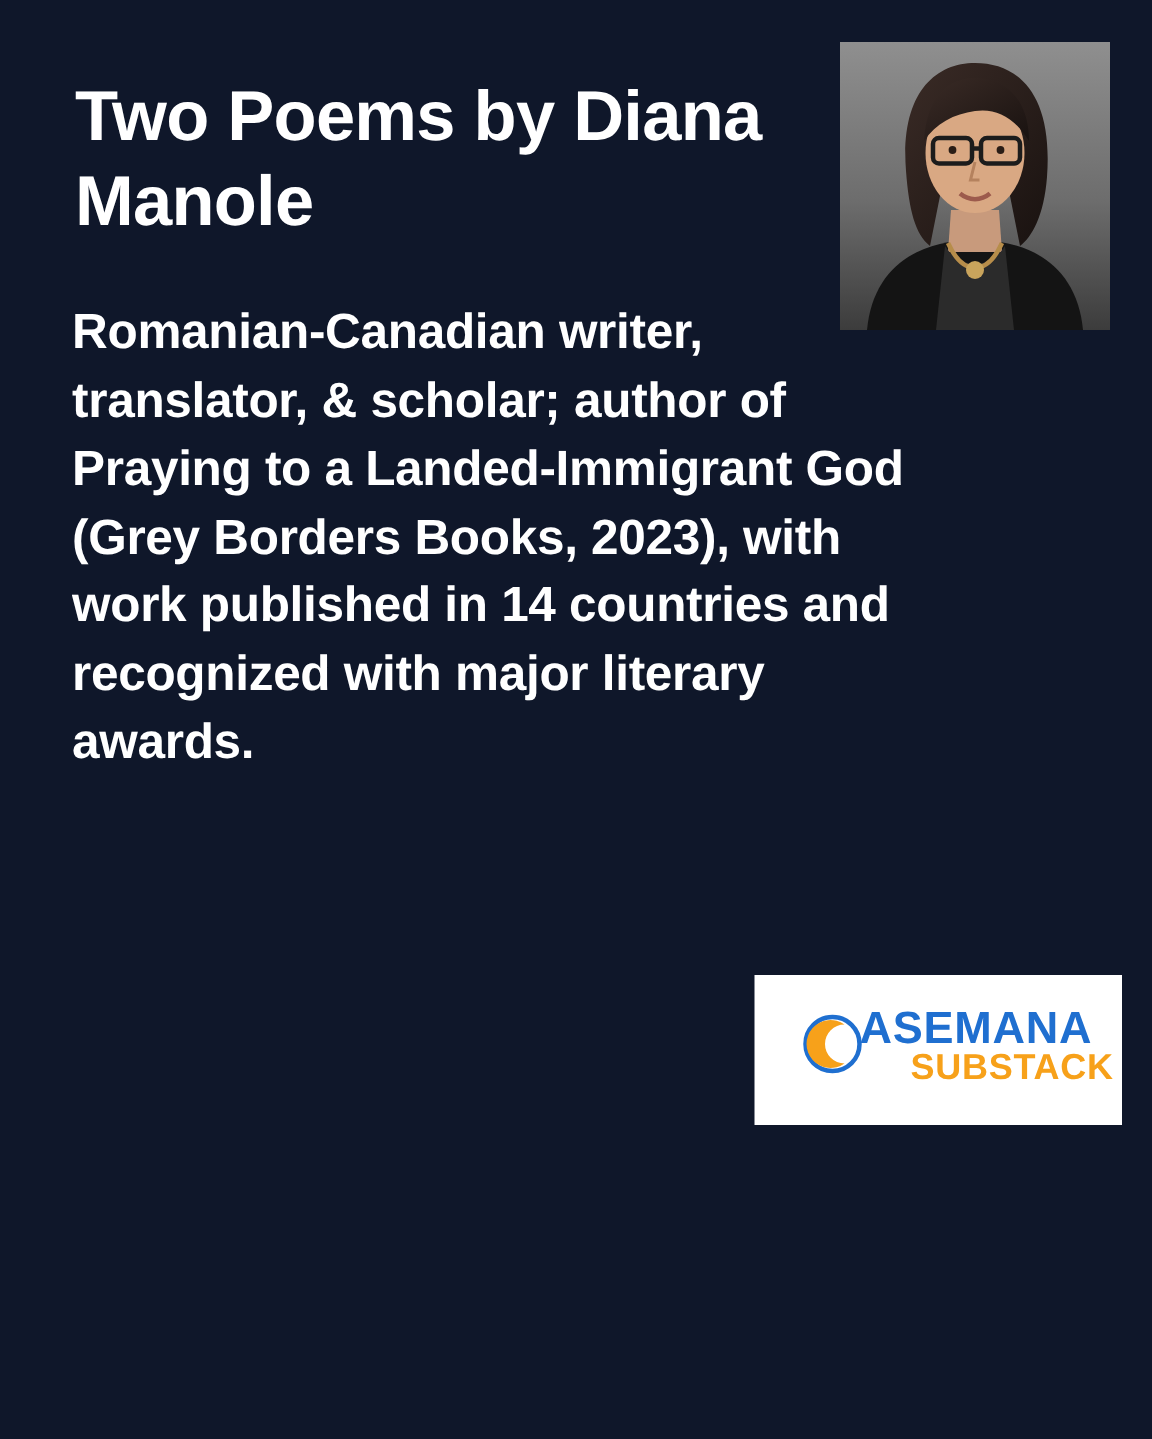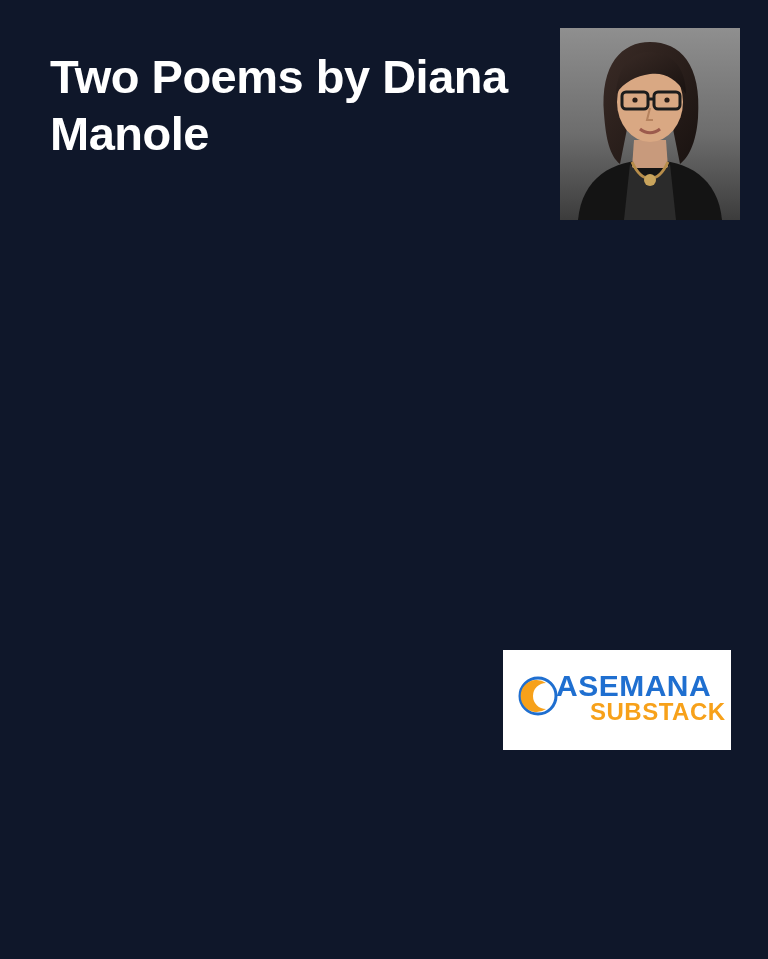--- a/index.html
+++ b/index.html
@@ -69,20 +69,21 @@
   .logo-box {
     position: absolute;
     top: 650px;
     left: 503px;
     width: 228px;
     height: 100px;
     background: #ffffff;
     display: flex;
     align-items: center;
     justify-content: center;
+    padding-left: 17px;
   }
   .logo-inner {
     position: relative;
     width: 210px;
     height: 66px;
   }
   .logo-mark {
     position: absolute;
     left: 6px;
     top: 9px;
@@ -152,20 +153,21 @@
       <circle cx="75" cy="72" r="2.6" fill="#2a1d16"></circle>
       <circle cx="107" cy="72" r="2.6" fill="#2a1d16"></circle>
 
       <path d="M90 80 L87 92 L93 92" stroke="#b5825e" stroke-width="2" fill="none"></path>
       <path d="M80 101 C86 106 94 106 100 101" stroke="#9c5a4c" stroke-width="3" fill="none"></path>
     </svg>
   </div>
 
   <div class="title">Two Poems by Diana Manole</div>
 
+  <div class="bio">Romanian-Canadian writer, translator, &amp; scholar; author of Praying to a Landed-Immigrant God (Grey Borders Books, 2023), with work published in 14 countries and recognized with major literary awards.</div>
 
 
   <div class="logo-box">
     <div class="logo-inner">
       <span class="logo-mark">
         <svg viewBox="0 0 40 40" width="40" height="40" aria-hidden="true">
           <circle cx="20" cy="20" r="18" fill="none" stroke="#1f6fd0" stroke-width="3"></circle>
           <path d="M28 7 A16 16 0 1 0 28 33 A13 13 0 1 1 28 7 Z" fill="#f7a11a"></path>
         </svg>
       </span>

